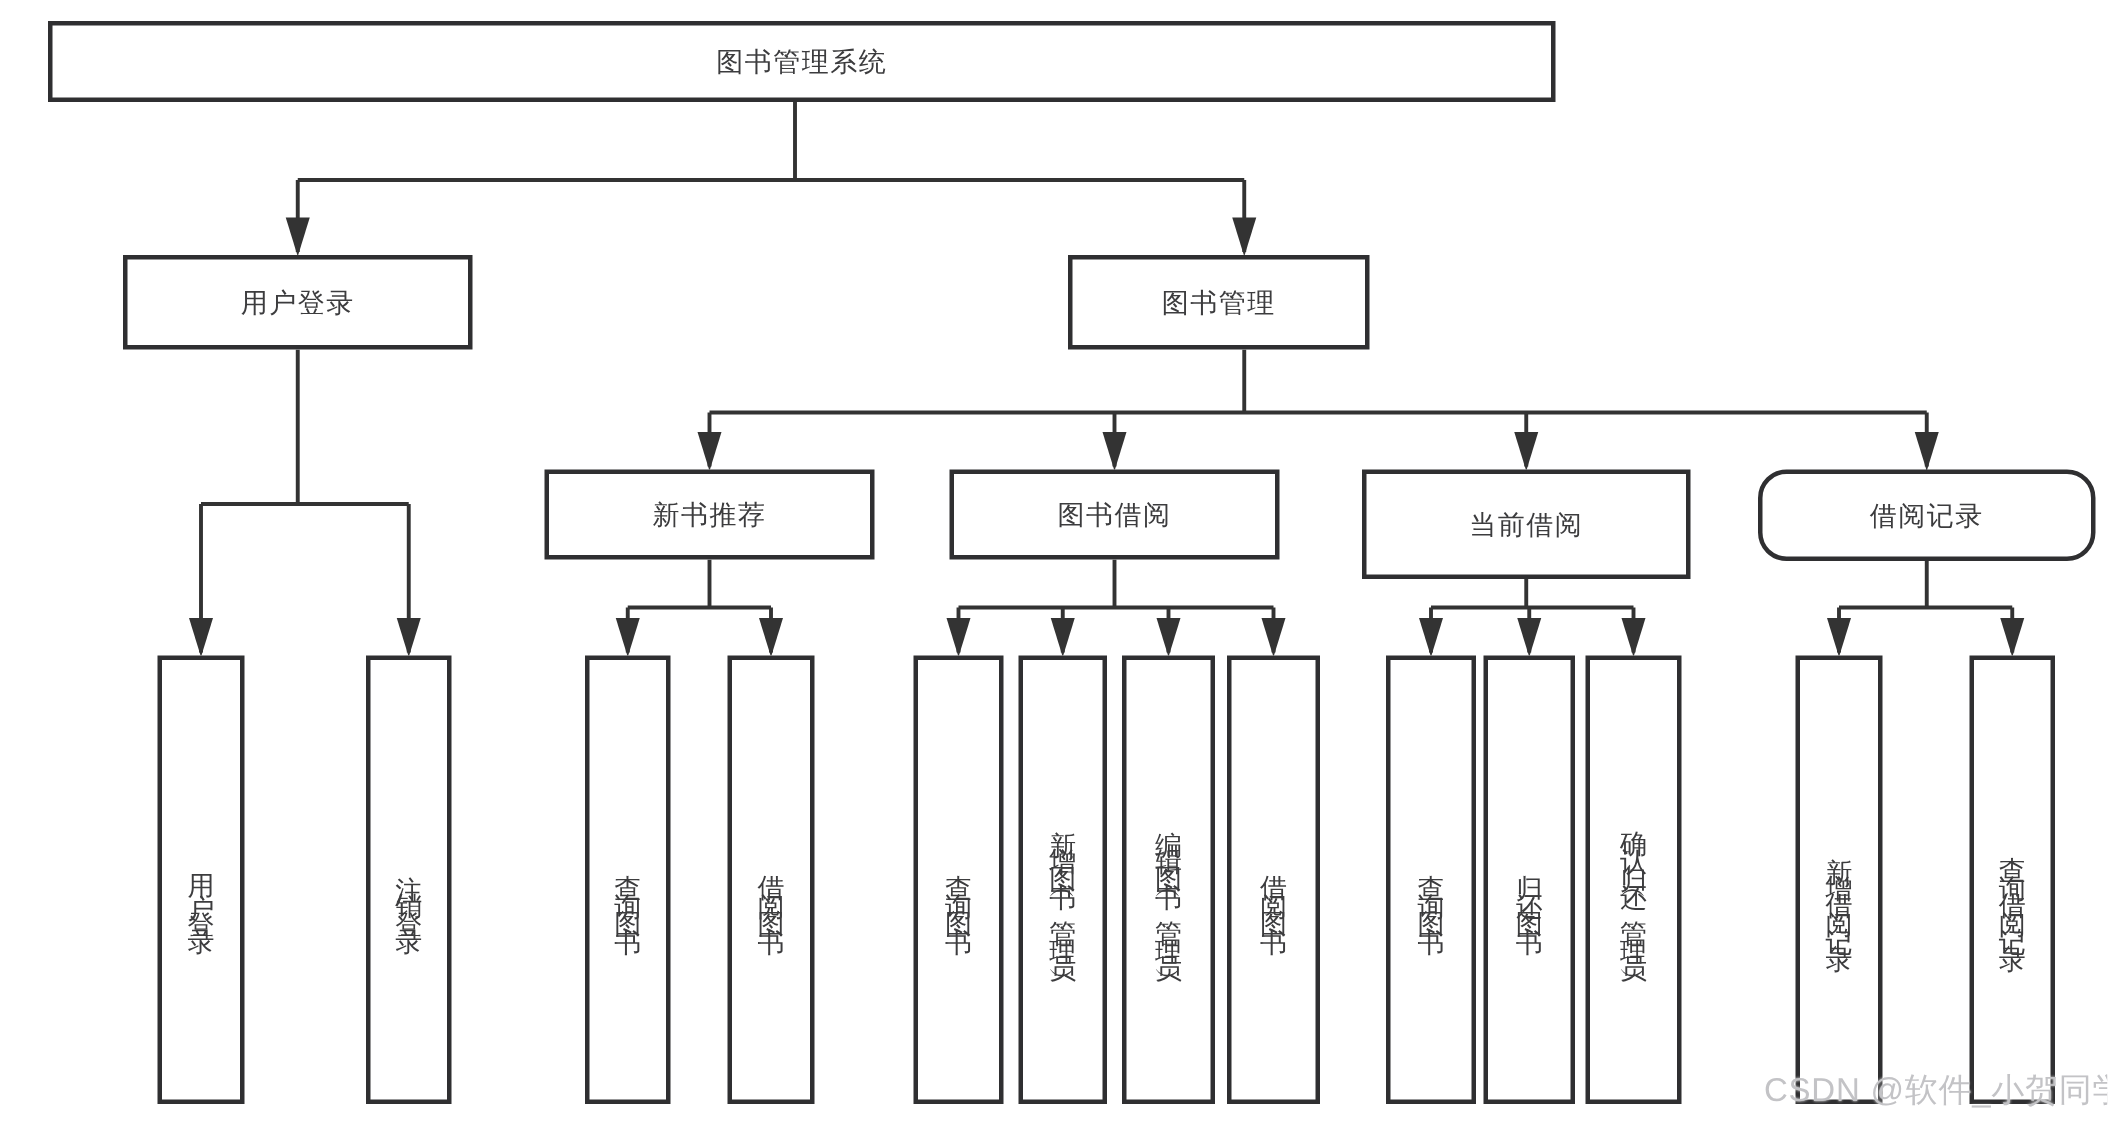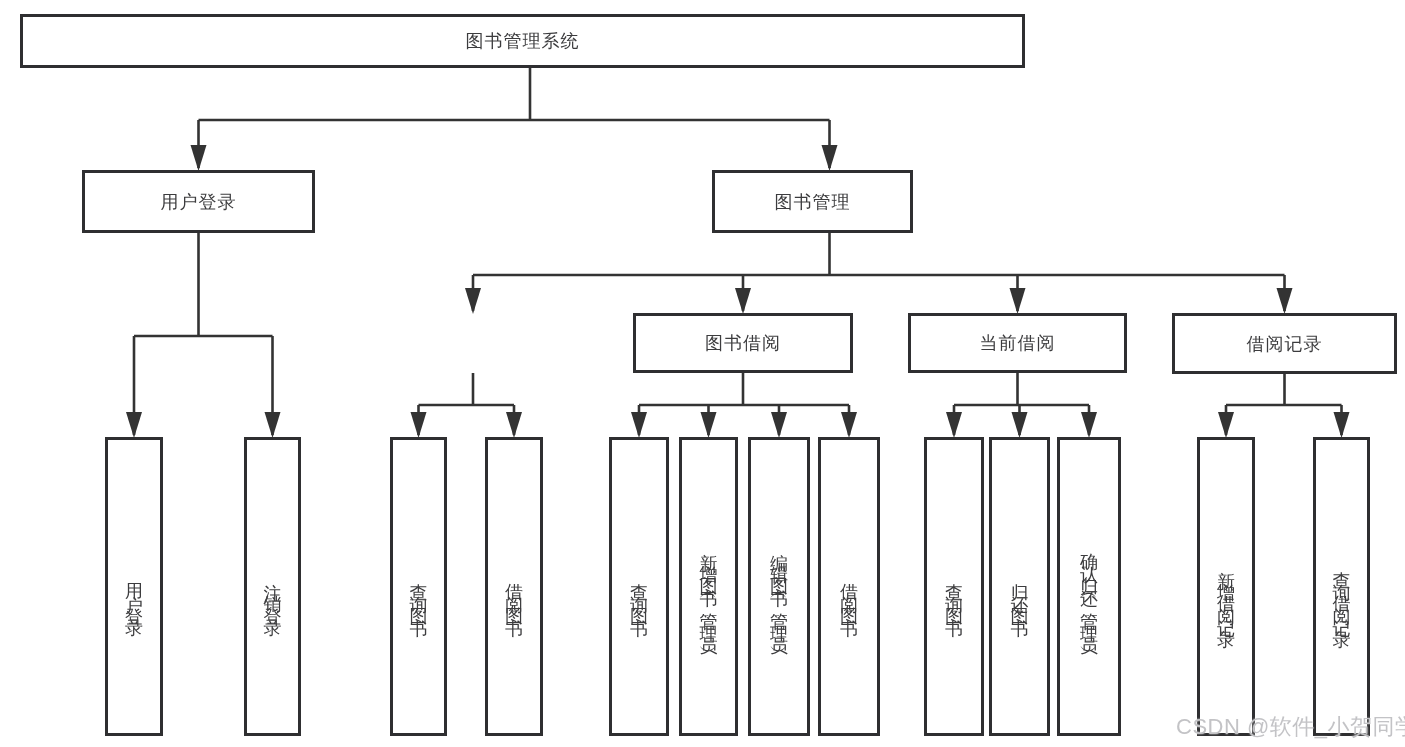--- a/index.html
+++ b/index.html
@@ -125,38 +125,41 @@
       <polygon points="771,412 787,412 779,438"></polygon>
       <polygon points="841,412 857,412 849,438"></polygon>
       <polygon points="946,412 962,412 954,438"></polygon>
       <polygon points="1011.5,412 1027.5,412 1019.5,438"></polygon>
       <polygon points="1081,412 1097,412 1089,438"></polygon>
       <polygon points="1218,412 1234,412 1226,438"></polygon>
       <polygon points="1333.5,412 1349.5,412 1341.5,438"></polygon>
     </g>
   </svg>
 
-  <div class="node" style="left:20px; top:14px; width:1005px; height:54px;">
+  <div class="node" style="left:32px; top:14px; width:1005px; height:54px;">
     <span>图书管理系统</span>
   </div>
 
   <div class="node" style="left:82px; top:170px; width:233px; height:63px;">
     <span>用户登录</span>
   </div>
   <div class="node" style="left:712px; top:170px; width:201px; height:63px;">
     <span>图书管理</span>
   </div>
 
+  <div class="node" style="left:363px; top:313px; width:220px; height:60px;">
+    <span>新书推荐</span>
+  </div>
   <div class="node" style="left:633px; top:313px; width:220px; height:60px;justify-content:center;">
     <span>图书借阅</span>
   </div>
-  <div class="node" style="left:908px; top:313px; width:219px; height:60px;">
+  <div class="node" style="left:908px; top:313px; width:219px; height:73px;">
     <span>当前借阅</span>
   </div>
-  <div class="node" style="left:1172px; top:313px; width:225px; height:61px;">
+  <div class="node" style="left:1172px; top:313px; width:225px; height:61px;border-radius:19px;">
     <span>借阅记录</span>
   </div>
 
   <div class="vnode" style="left:105px; top:437px; width:58px; height:299px;">
     <span>用户登录</span>
   </div>
   <div class="vnode" style="left:244px; top:437px; width:57px; height:299px;">
     <span>注销登录</span>
   </div>
 

